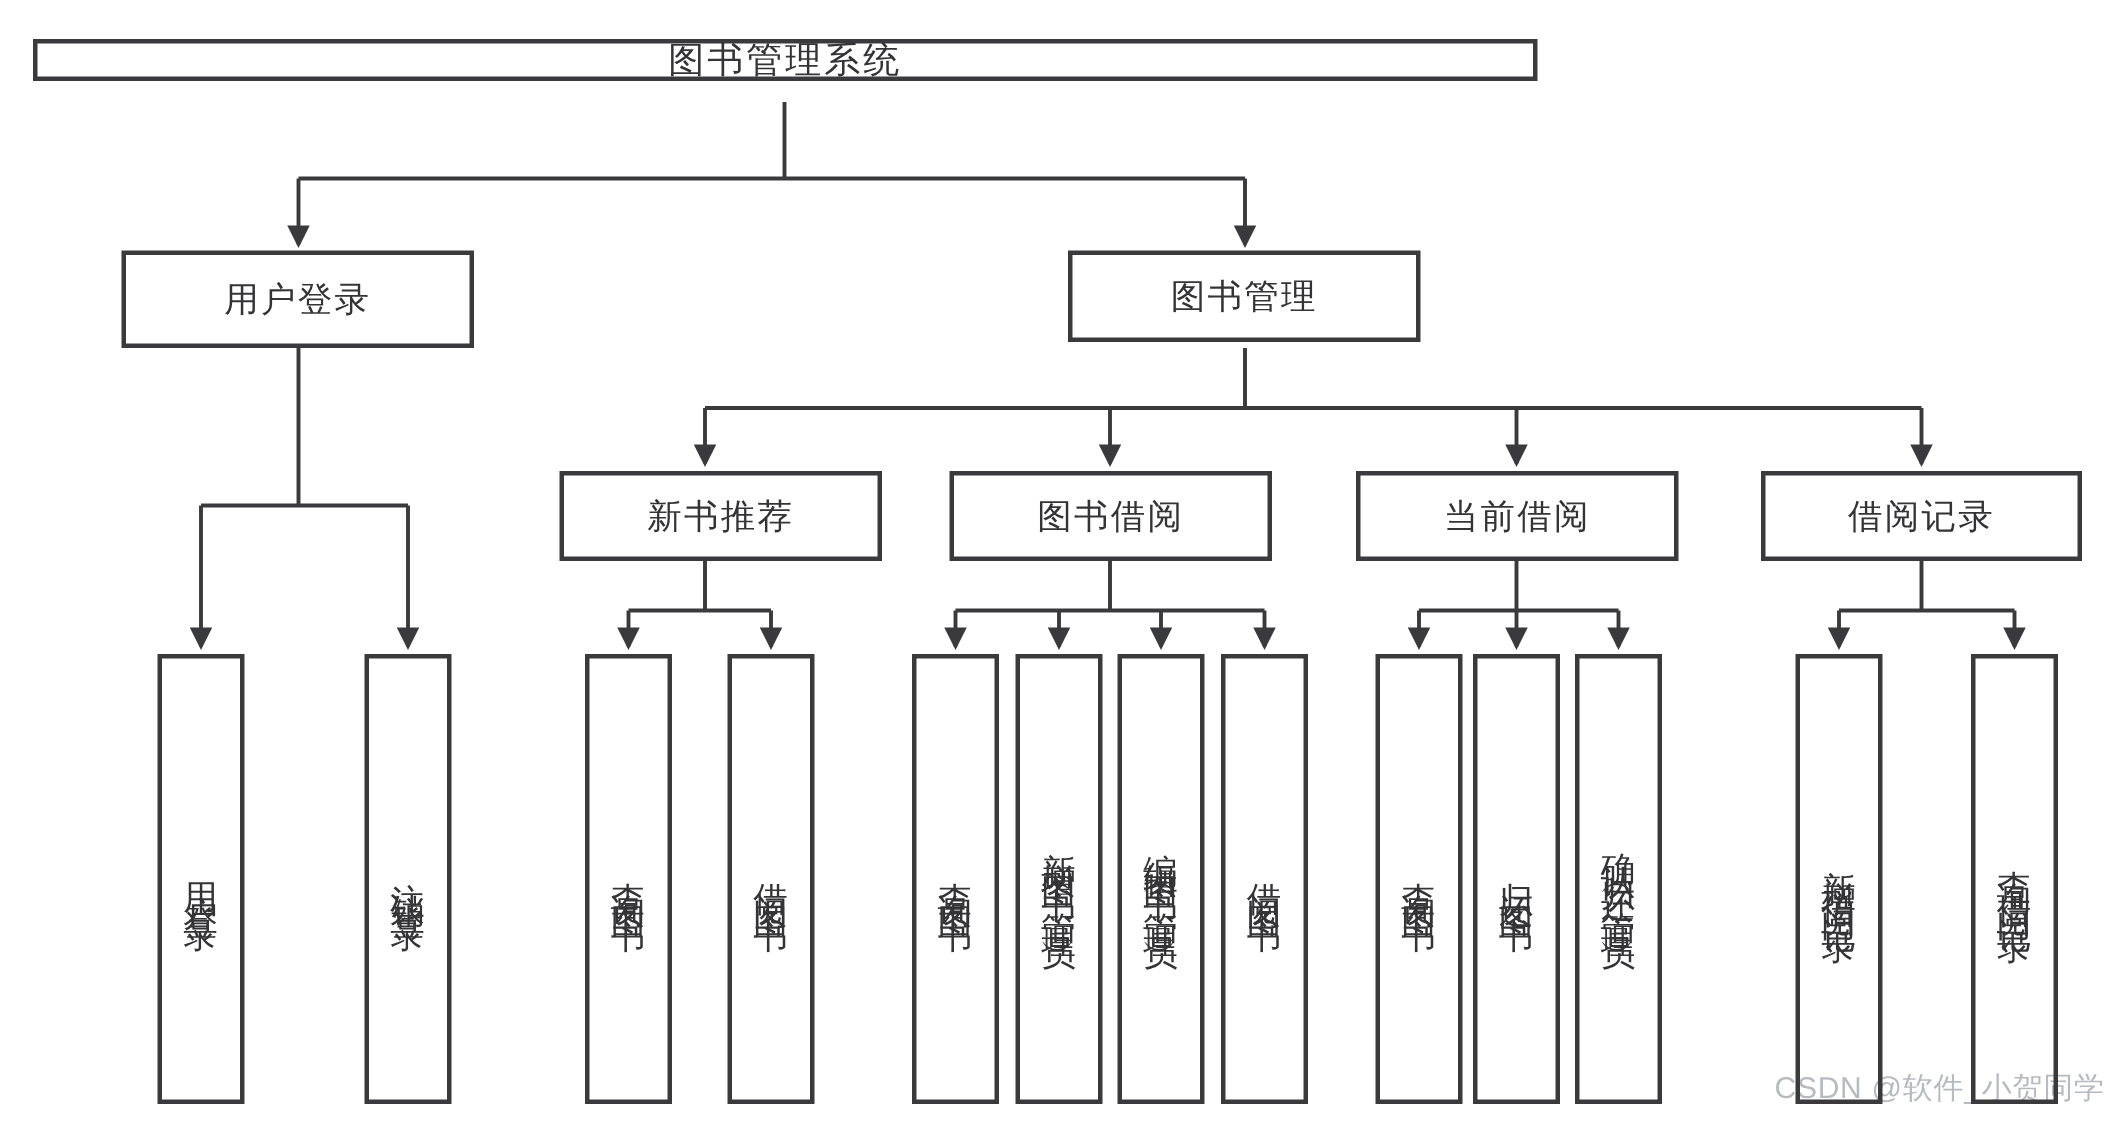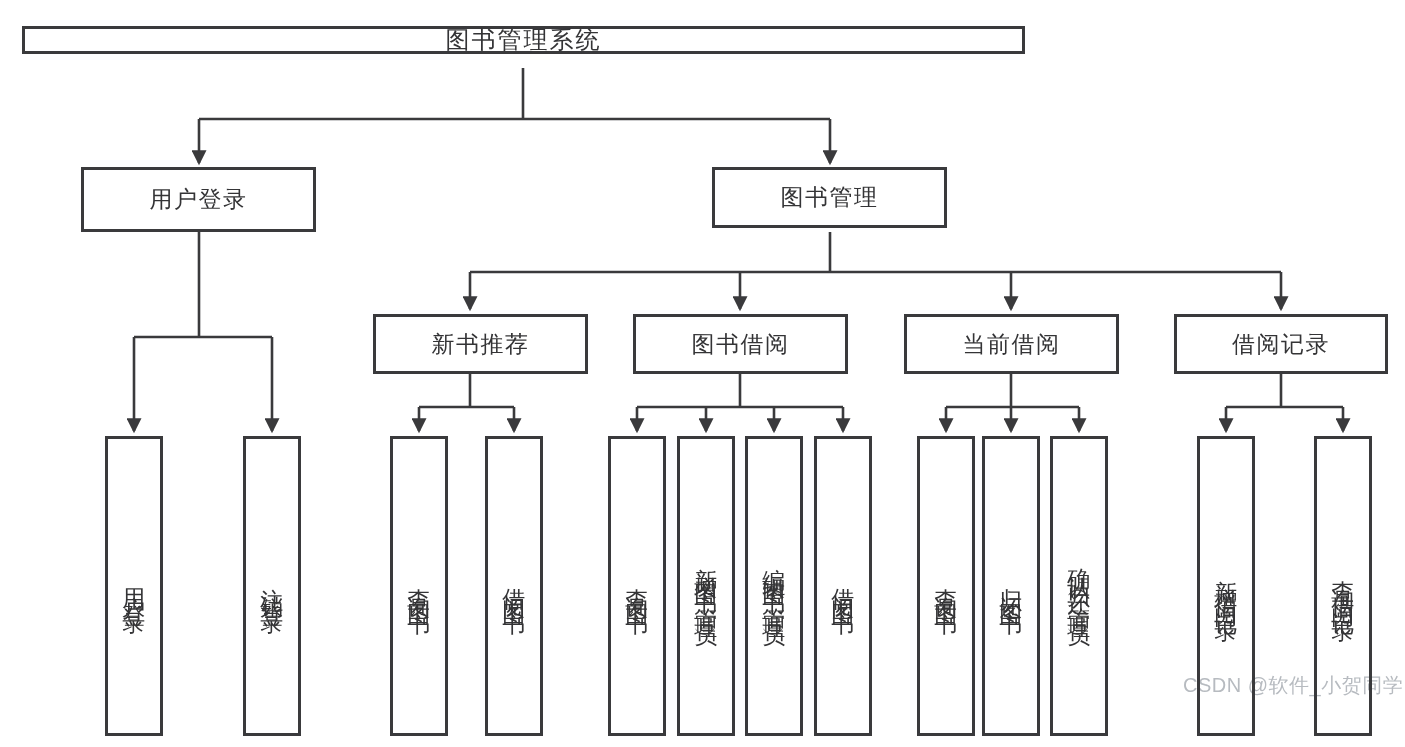--- a/index.html
+++ b/index.html
@@ -25,21 +25,21 @@
     display:flex;align-items:center;justify-content:center;
     color:var(--text);
   }
   .root-label{font-size:24px;letter-spacing:2px;}
   .h-label{font-size:23px;letter-spacing:1.5px;}
   .leaf span{
     writing-mode:vertical-rl;text-orientation:mixed;
     font-size:23px;letter-spacing:8px;line-height:1.15;
   }
   .watermark{
-    position:absolute;left:1183px;top:672px;z-index:1;
+    position:absolute;left:1183px;top:712px;z-index:1;
     font-size:20px;letter-spacing:0.5px;color:var(--watermark);
     white-space:nowrap;
   }
 </style>
 </head>
 <body>
 
 <div class="canvas">
 
   <div class="watermark">CSDN @软件_小贺同学</div>

